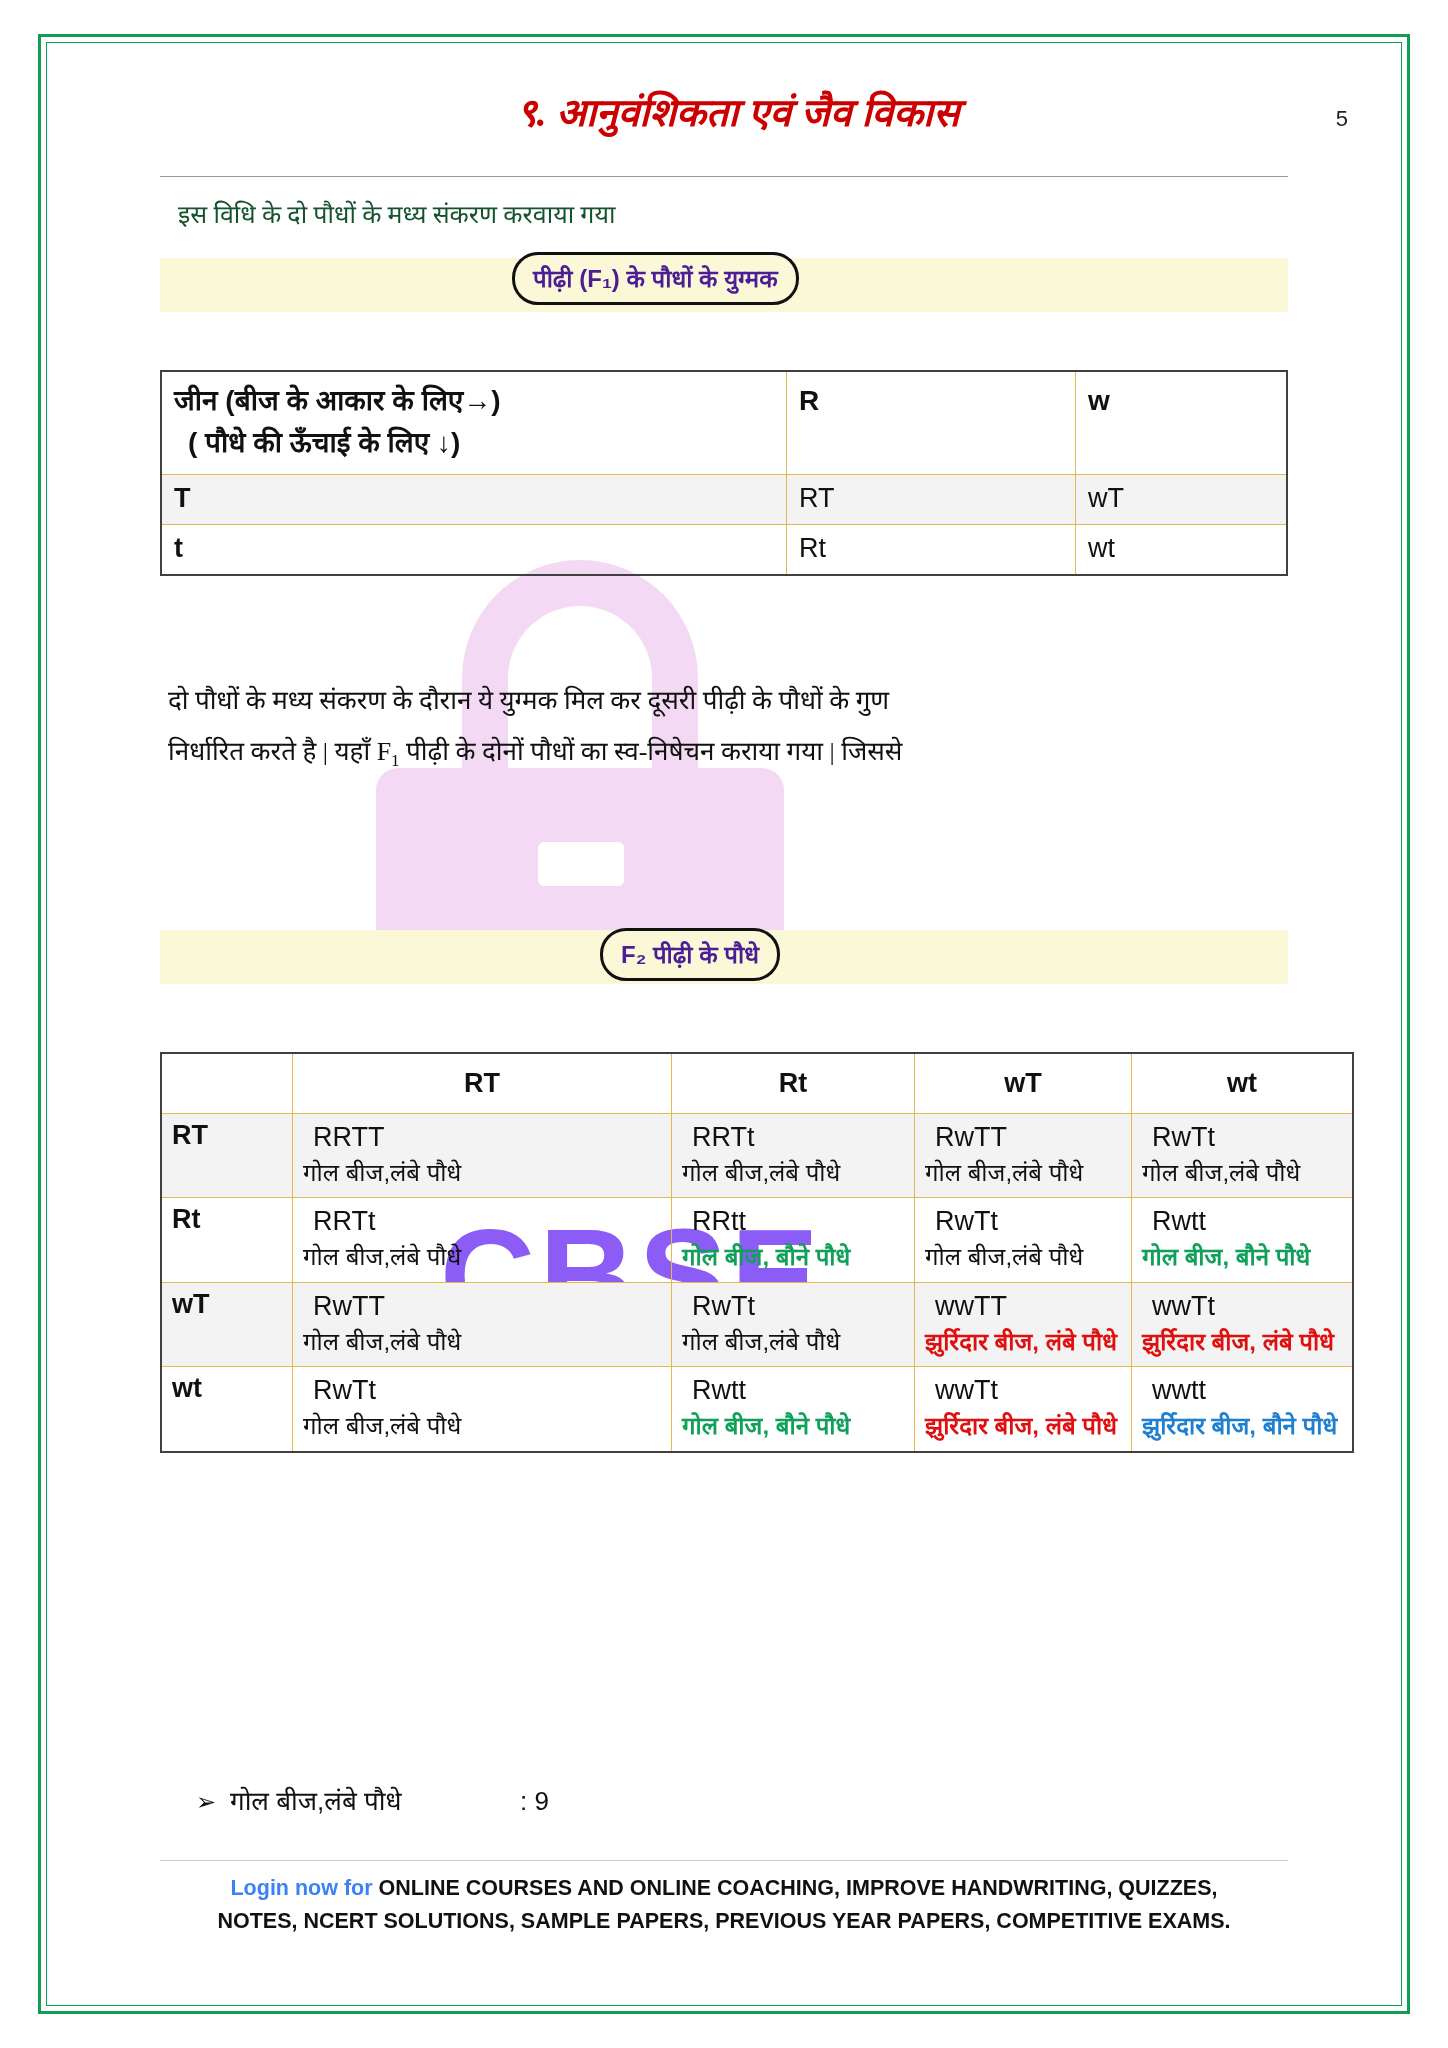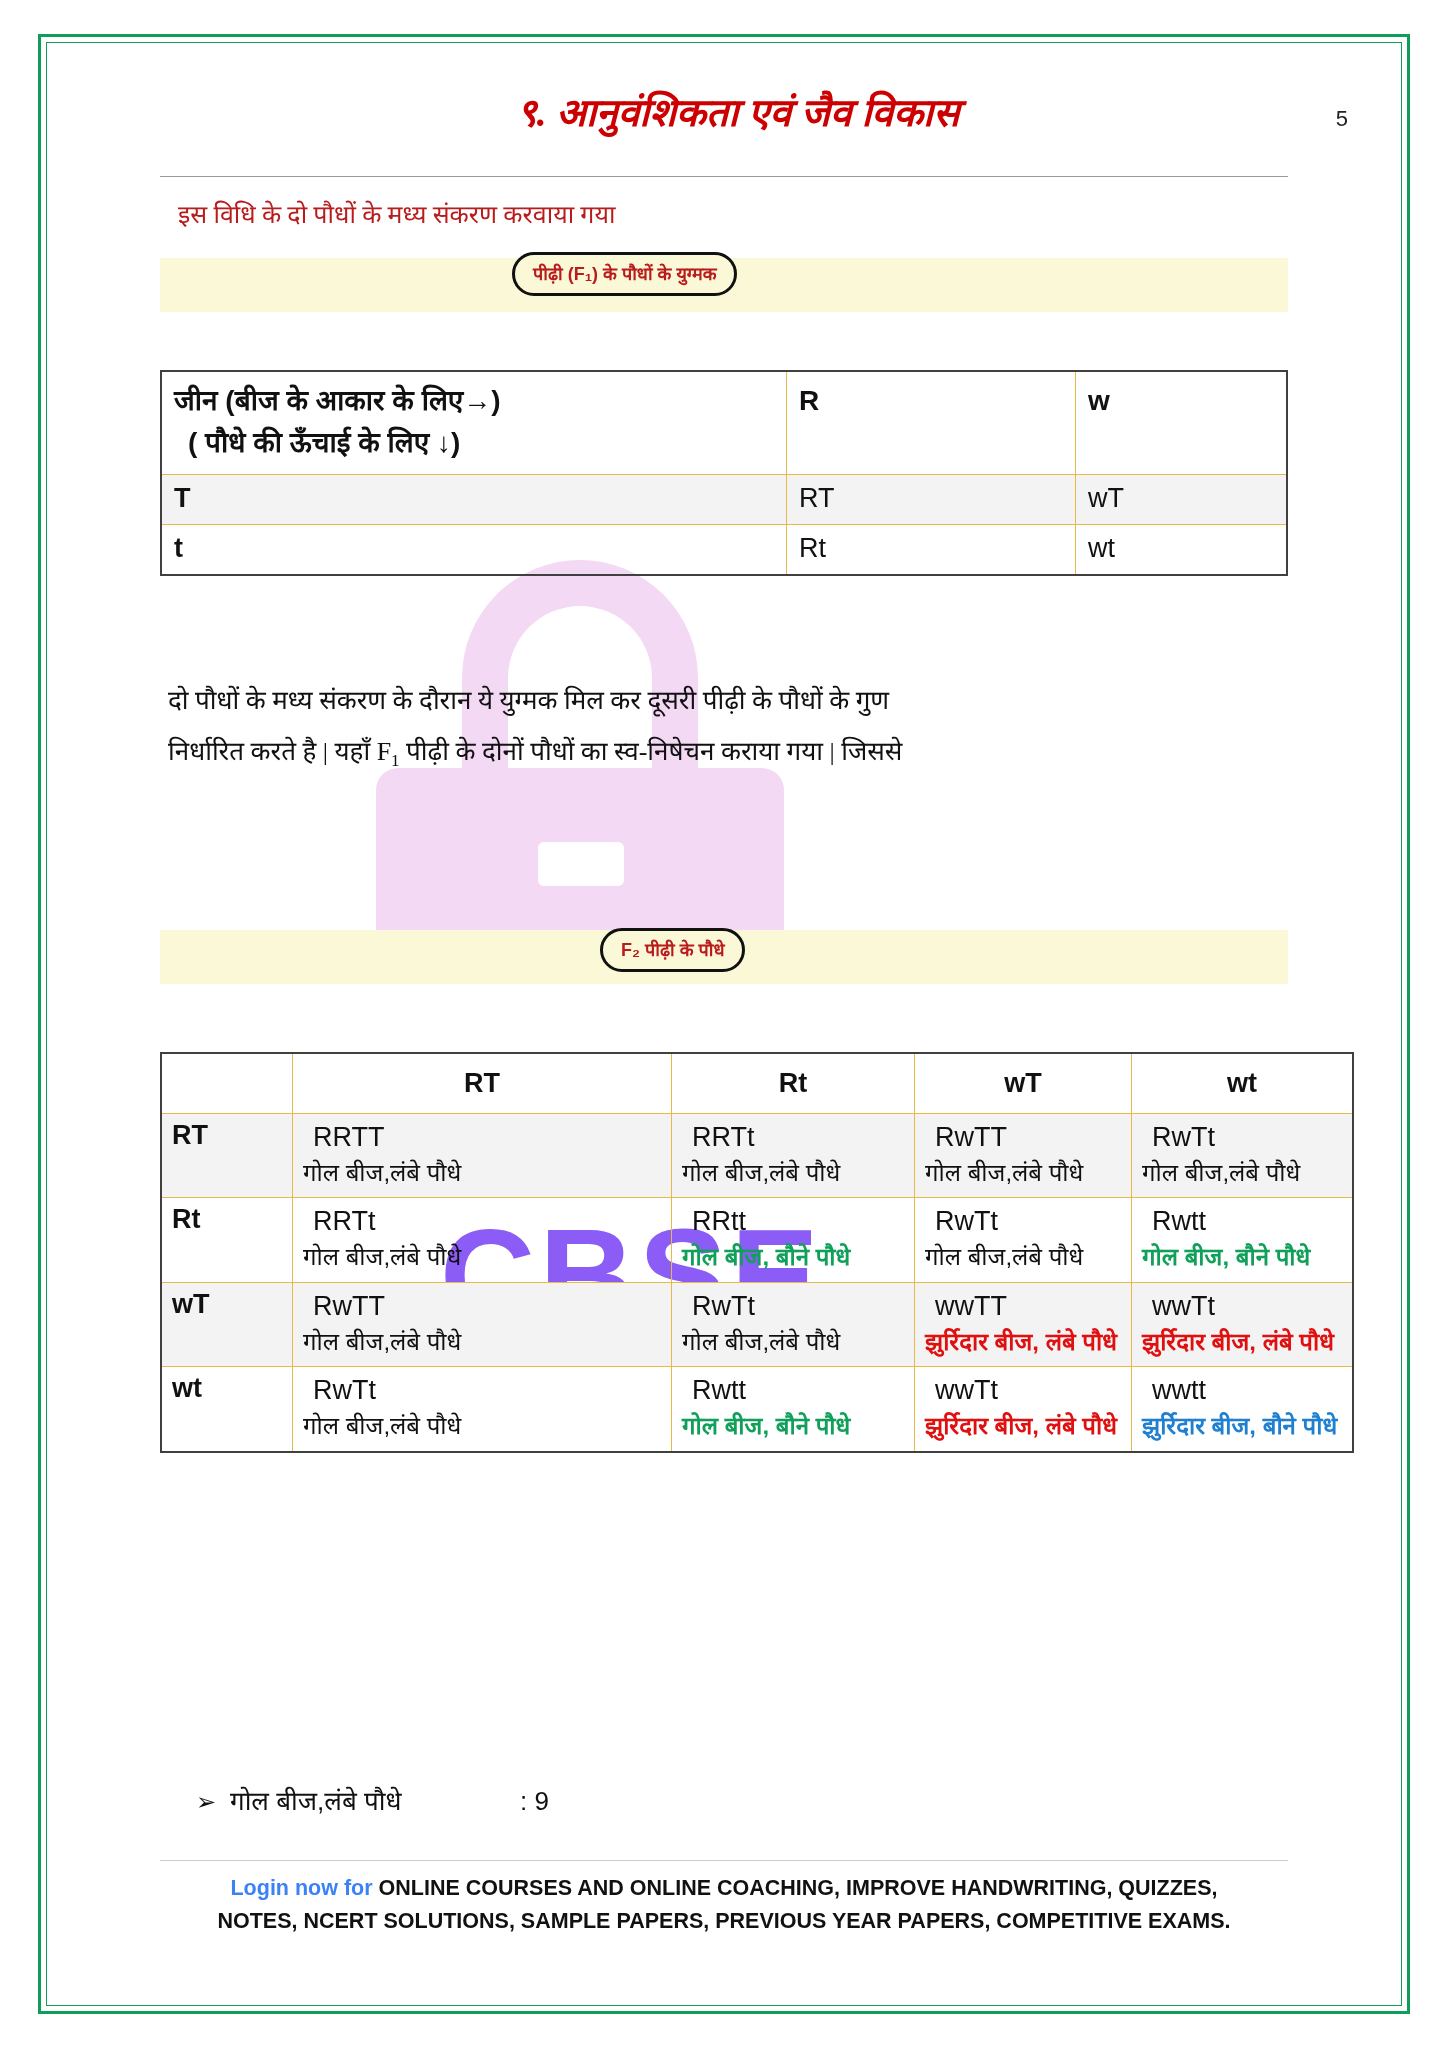--- a/index.html
+++ b/index.html
@@ -141,41 +141,41 @@
     top: 176px;
     height: 1px;
     background: #999;
   }
 
   .intro-line {
     position: absolute;
     left: 178px;
     top: 196px;
     font-size: 25px;
-    color: #b91c1c;
+    color: #14532d;
     font-family: "Liberation Serif", "DejaVu Sans", sans-serif;
   }
 
   
   .banner {
     position: absolute;
     background: #fbf8d8;
     height: 54px;
   }
   .banner.b1 { left: 160px; right: 160px; top: 258px; }
   .banner.b2 { left: 160px; right: 160px; top: 930px; }
 
   .chip {
     position: absolute;
     border: 3px solid #111;
     border-radius: 26px;
     background: #fbf8d8;
     font-weight: bold;
-    font-size: 18px;
-    color: #b91c1c;
+    font-size: 24px;
+    color: #4c1d95;
     padding: 6px 18px 8px 18px;
     white-space: nowrap;
     text-align: center;
   }
   .chip.c1 { left: 512px; top: 252px; }
   .chip.c2 { left: 600px; top: 928px; }
 
   
   table.grid {
     position: absolute;

